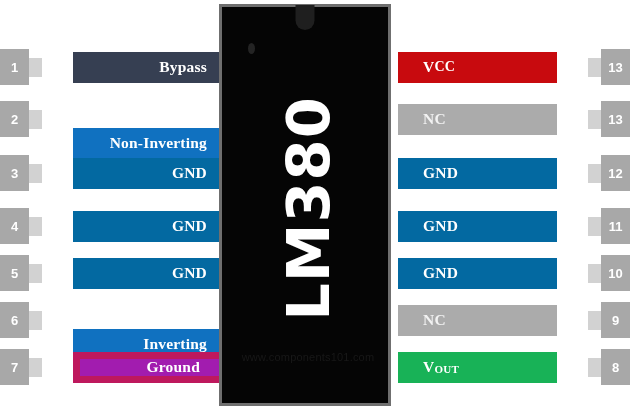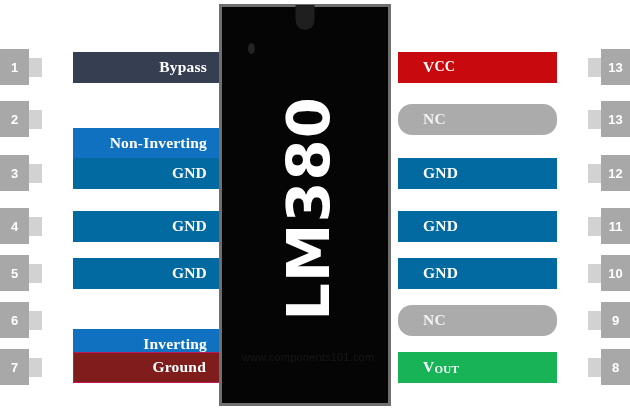--- a/index.html
+++ b/index.html
@@ -136,23 +136,23 @@
     white-space: nowrap;
     overflow: hidden;
   }
   .pin-row.left  .pin-bar { justify-content: flex-end;   margin-left: 31px; }
   .pin-row.right .pin-bar { justify-content: flex-start; margin-right: 31px; }
 
   
   .bar-bypass { background: #363f52; }
   .bar-blue   { background: #1071c0; margin-top: 48px; }
   .bar-dark   { background: #0369a1; }
-  .bar-black  { background: #7f1d1d; border: 1px solid #be185d; }
+  .bar-black  { background: #a21caf; border: 7px solid #be185d; }
   .bar-red    { background: #c80a0e; }
-  .bar-gray   { background: #ababab; color: #f2f2f2; border-radius: 14px; }
+  .bar-gray   { background: #ababab; color: #f2f2f2; }
   .bar-green  { background: #18b257; }
 
   .sub {
     font-size: 11px;
     vertical-align: baseline;
     position: relative;
     top: 2px;
     letter-spacing: 0.3px;
   }
   .sc { font-size: 14px; }

